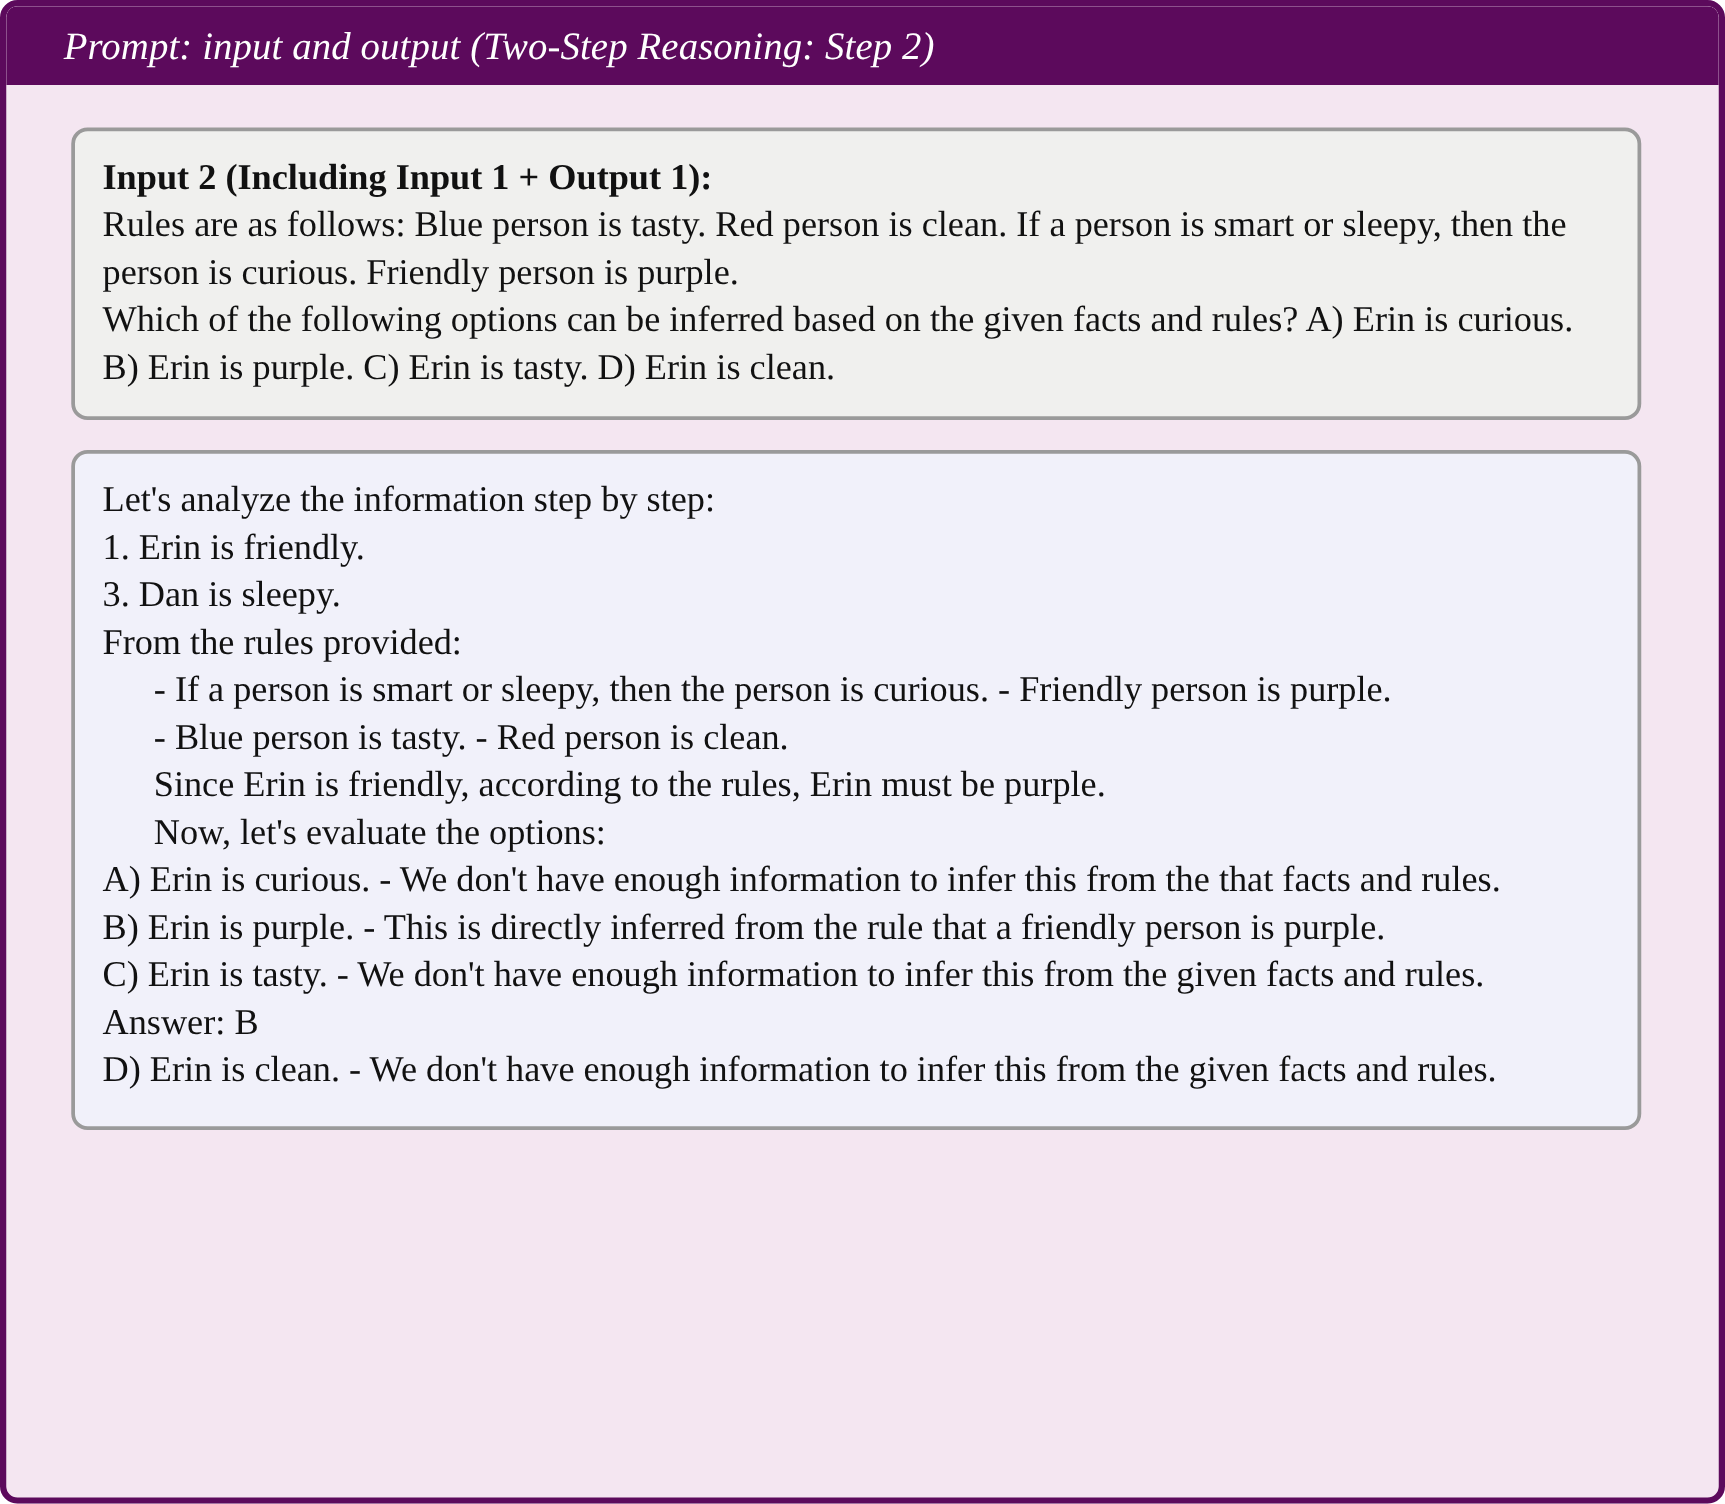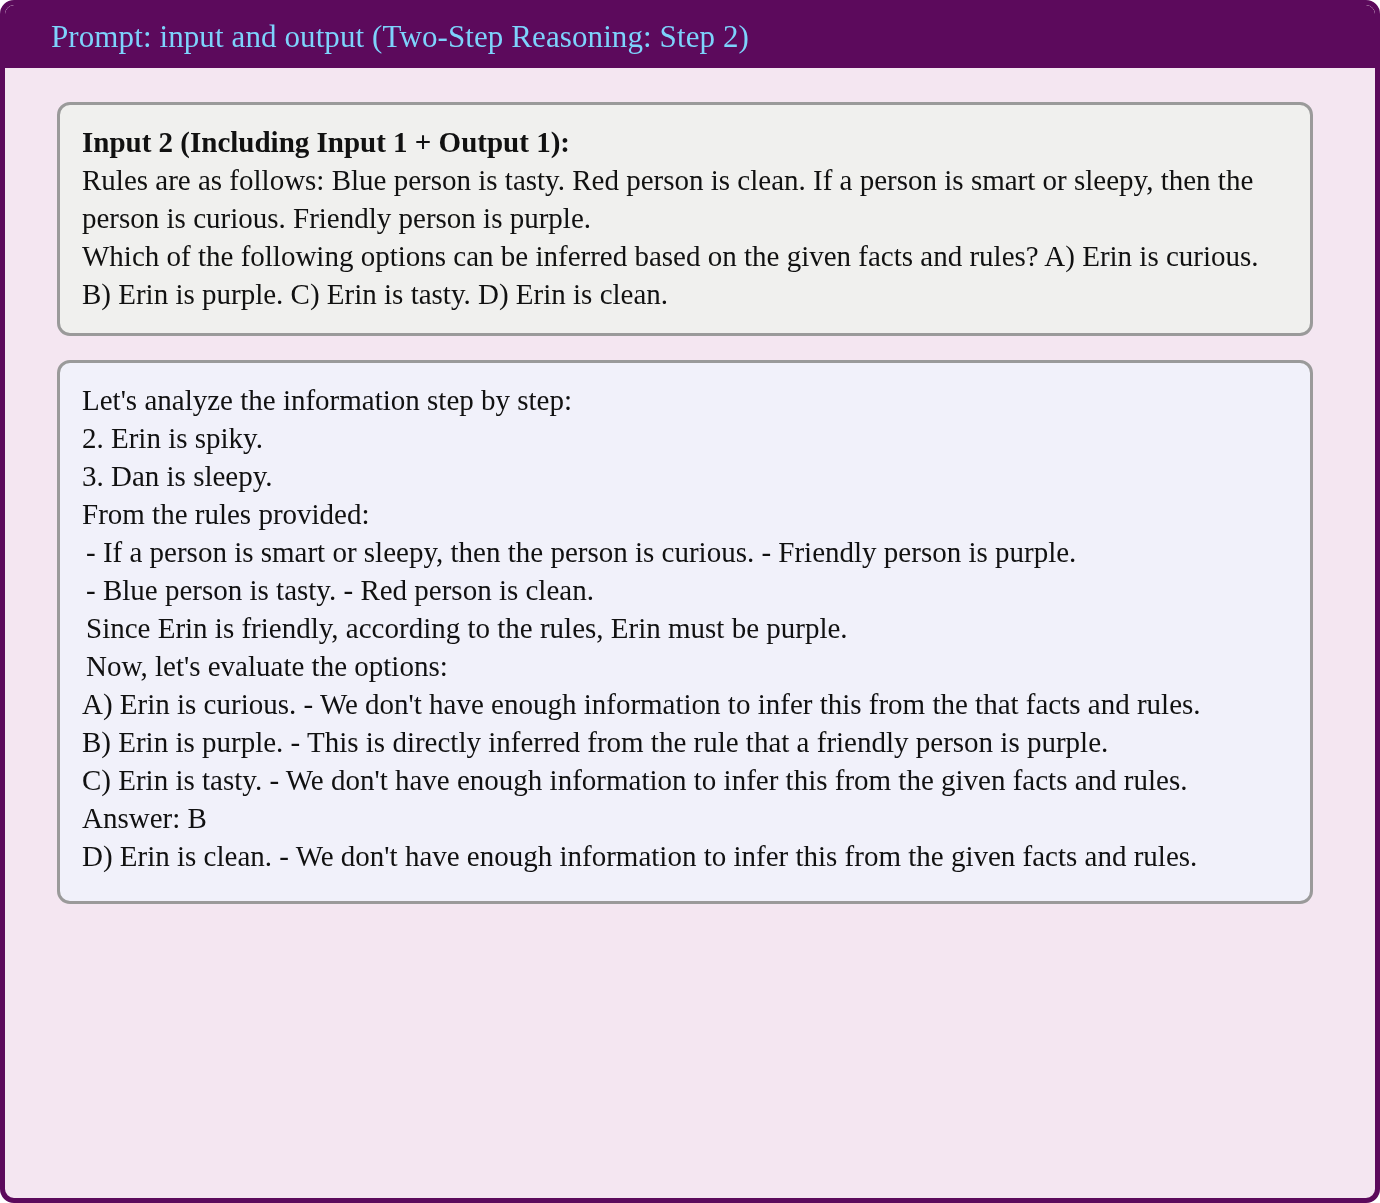--- a/index.html
+++ b/index.html
@@ -30,25 +30,26 @@
     width: 100%;
     height: 63px;
     background: #5c0a5c;
     border-radius: 9px 9px 0 0;
     display: flex;
     align-items: center;
     padding: 0 0 0 46px;
   }
 
   .title-text {
-    color: #7dd3fc;
+    color: #ffffff;
     font-size: 31px;
     line-height: 1;
     letter-spacing: 0.1px;
     white-space: nowrap;
+    font-style: italic;
   }
 
   .body-area {
     box-sizing: border-box;
     padding: 34px 62px 0 52px;
   }
 
   .panel {
     box-sizing: border-box;
     border: 3px solid #9a9a9a;
@@ -72,20 +73,21 @@
     color: #111111;
     white-space: pre-wrap;
   }
 
   .line.bold {
     font-weight: bold;
   }
 
   .line.hang {
     padding-left: 4px;
+    margin-left: 37px;
   }
 </style>
 </head>
 <body>
 
 <div class="figure-frame">
 
   <div class="title-bar">
     <span class="title-text">Prompt: input and output (Two-Step Reasoning: Step 2)</span>
   </div>
@@ -93,21 +95,21 @@
   <div class="body-area">
 
     <div class="panel panel-input">
       <div class="line bold">Input 2 (Including Input 1 + Output 1):</div>
       <div class="line">Rules are as follows: Blue person is tasty. Red person is clean. If a person is smart or sleepy, then the person is curious. Friendly person is purple.</div>
       <div class="line">Which of the following options can be inferred based on the given facts and rules? A) Erin is curious. B) Erin is purple. C) Erin is tasty. D) Erin is clean.</div>
     </div>
 
     <div class="panel panel-output">
       <div class="line">Let's analyze the information step by step:</div>
-      <div class="line">2. Erin is spiky.</div>
+      <div class="line">1. Erin is friendly.</div>
       <div class="line">3. Dan is sleepy.</div>
       <div class="line">From the rules provided:</div>
       <div class="line hang">- If a person is smart or sleepy, then the person is curious. - Friendly person is purple.</div>
       <div class="line hang">- Blue person is tasty. - Red person is clean.</div>
       <div class="line hang">Since Erin is friendly, according to the rules, Erin must be purple.</div>
       <div class="line hang">Now, let's evaluate the options:</div>
       <div class="line">A) Erin is curious. - We don't have enough information to infer this from the that facts and rules.</div>
       <div class="line">B) Erin is purple. - This is directly inferred from the rule that a friendly person is purple.</div>
       <div class="line">C) Erin is tasty. - We don't have enough information to infer this from the given facts and rules.</div>
       <div class="line">Answer: B</div>

